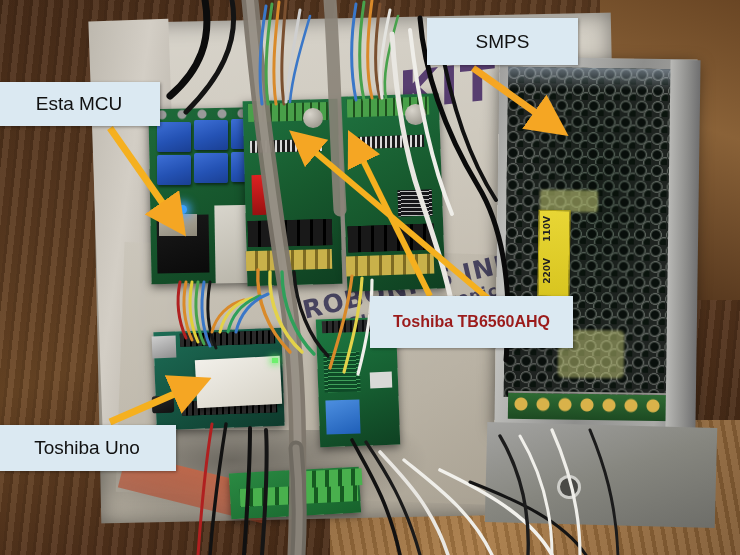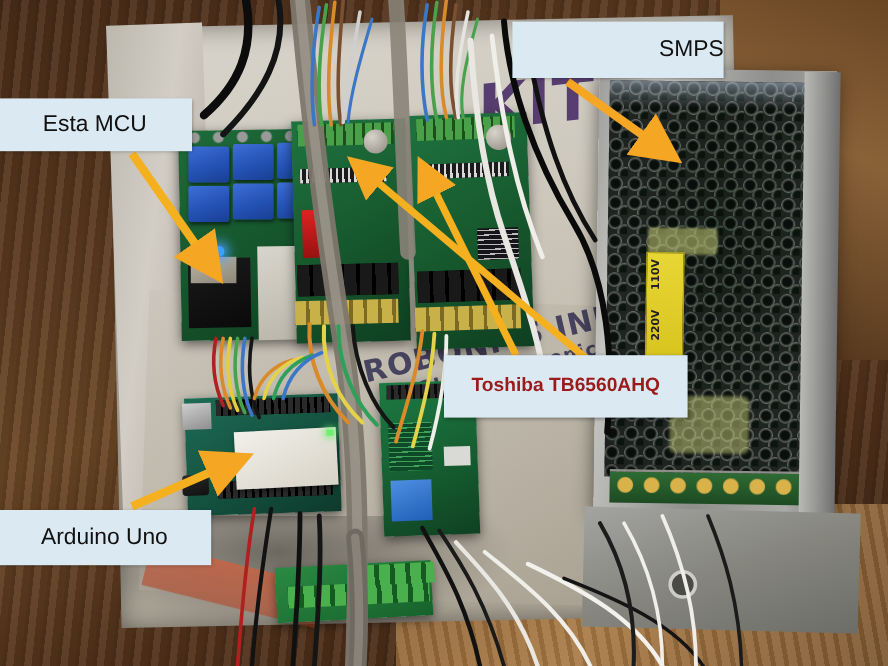--- a/index.html
+++ b/index.html
@@ -181,21 +181,21 @@
 
   
   #cables{position:absolute;inset:0;}
 
   
   .lbl{position:absolute;background:#dbe9f2;display:flex;align-items:center;
        justify-content:center;box-shadow:1px 1px 3px rgba(0,0,0,.35);
        color:#111;font-family:"Liberation Sans",sans-serif;}
   #lbl-nodemcu{left:-2px;top:82px;width:162px;height:44px;font-size:19px;}
   #lbl-arduino{left:-2px;top:425px;width:178px;height:46px;font-size:19px;}
-  #lbl-smps{left:427px;top:18px;width:176px;height:47px;font-size:19px;justify-content:flex-end;}
+  #lbl-smps{left:427px;top:18px;width:151px;height:47px;font-size:19px;}
   #lbl-toshiba{left:370px;top:296px;width:203px;height:52px;font-size:16px;
        font-weight:bold;color:#9b1b1b;}
 
   
   #arrows{position:absolute;inset:0;pointer-events:none;}
 </style>
 </head>
 <body>
 
 <div id="stage">
@@ -365,21 +365,21 @@
 
     <line x1="490" y1="300" x2="296" y2="136" stroke="#f5b01f" stroke-width="6" marker-end="url(#ah)"></line>
 
     <line x1="430" y1="296" x2="352" y2="138" stroke="#f5b01f" stroke-width="6" marker-end="url(#ah)"></line>
   </svg>
 
   <div class="lbl" id="lbl-nodemcu">
     <span>Esta MCU</span>
   </div>
   <div class="lbl" id="lbl-arduino">
-    <span>Arduino Uno</span>
+    <span>Toshiba Uno</span>
   </div>
   <div class="lbl" id="lbl-smps">
     <span>SMPS</span>
   </div>
   <div class="lbl" id="lbl-toshiba">
     <span>Toshiba TB6560AHQ</span>
   </div>
 
 </div>
 

